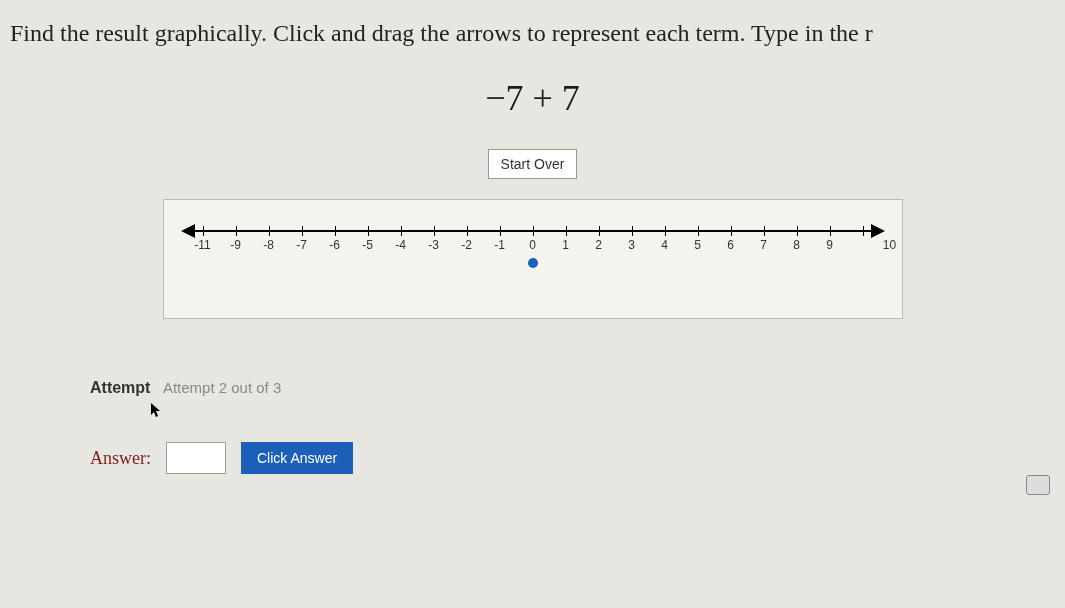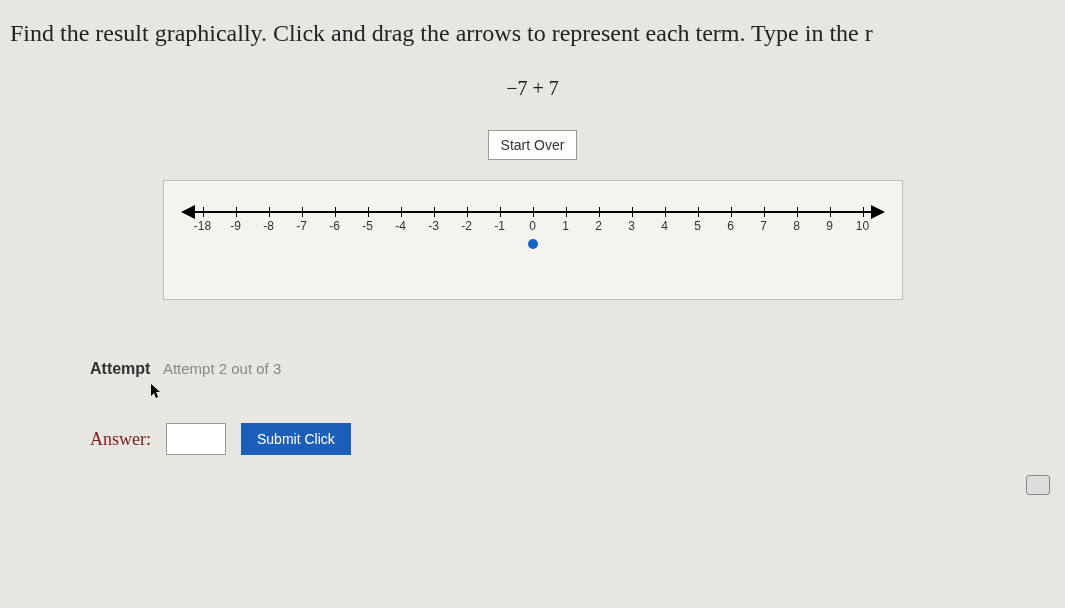--- a/index.html
+++ b/index.html
@@ -18,21 +18,21 @@
     }
     .instruction {
       font-size: 24px;
       color: #222;
       margin-bottom: 30px;
       white-space: nowrap;
       overflow: hidden;
     }
     .expression {
       text-align: center;
-      font-size: 20px;
+      font-size: 36px;
       font-family: 'Times New Roman', serif;
       margin-bottom: 30px;
     }
     .start-over-wrap {
       text-align: center;
       margin-bottom: 20px;
     }
     .start-over {
       background: #fff;
       border: 1px solid #999;
@@ -181,21 +181,21 @@
 <div class="start-over-wrap">
   <button class="start-over">Start Over</button>
 </div>
 
 <div class="numberline-box">
   <div class="numberline" id="numberline">
     <div class="arrow-left"></div>
     <div class="line"></div>
     <div class="arrow-right"></div>
   <div class="tick" style="left: 20px;"></div>
-      <div class="tick-label" style="left: 20px;">-18</div>
+      <div class="tick-label" style="left: 20px;">-11</div>
       <div class="tick" style="left: 53px;"></div>
       <div class="tick-label" style="left: 53px;">-9</div>
       <div class="tick" style="left: 86px;"></div>
       <div class="tick-label" style="left: 86px;">-8</div>
       <div class="tick" style="left: 119px;"></div>
       <div class="tick-label" style="left: 119px;">-7</div>
       <div class="tick" style="left: 152px;"></div>
       <div class="tick-label" style="left: 152px;">-6</div>
       <div class="tick" style="left: 185px;"></div>
       <div class="tick-label" style="left: 185px;">-5</div>
@@ -221,35 +221,35 @@
       <div class="tick-label" style="left: 515px;">5</div>
       <div class="tick" style="left: 548px;"></div>
       <div class="tick-label" style="left: 548px;">6</div>
       <div class="tick" style="left: 581px;"></div>
       <div class="tick-label" style="left: 581px;">7</div>
       <div class="tick" style="left: 614px;"></div>
       <div class="tick-label" style="left: 614px;">8</div>
       <div class="tick" style="left: 647px;"></div>
       <div class="tick-label" style="left: 647px;">9</div>
       <div class="tick" style="left: 680px;"></div>
-      <div class="tick-label" style="left: 680px;">10</div>
+      <div class="tick-label" style="left: 707px;">10</div>
       <div class="dot" style="left: 350px;"></div>
     </div>
 </div>
 
 <div class="answer-section">
   <div class="answer-header">
     <span class="bold">Attempt</span>
     <span class="attempt">Attempt 2 out of 3</span>
   </div>
   <div class="cursor-icon">
     <svg width="14" height="16" viewBox="0 0 14 16">
         <path d="M1 1 L1 13 L4 10 L6 15 L8 14 L6 9 L10 9 Z" fill="#000"></path>
       </svg>
   </div>
   <div class="answer-row">
     <span class="answer-label">Answer:</span>
     <input class="answer-input" type="text" value="" style="">
-    <button class="submit-btn">Submit Click</button>
+    <button class="submit-btn">Click Answer</button>
   </div>
 </div>
 
 <div class="side-icon"></div>
 
 </body></html>

